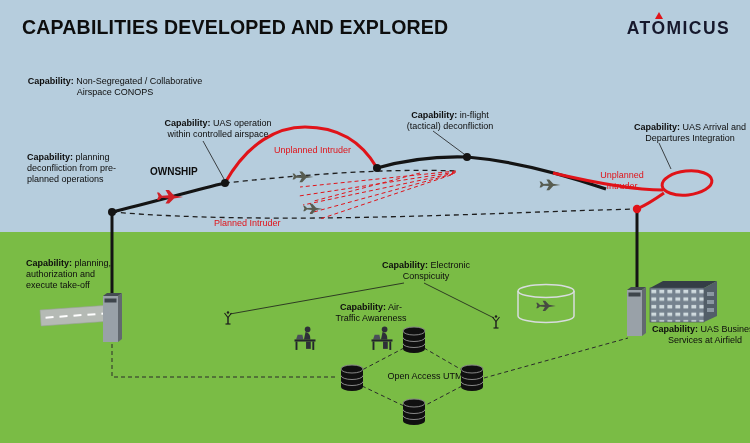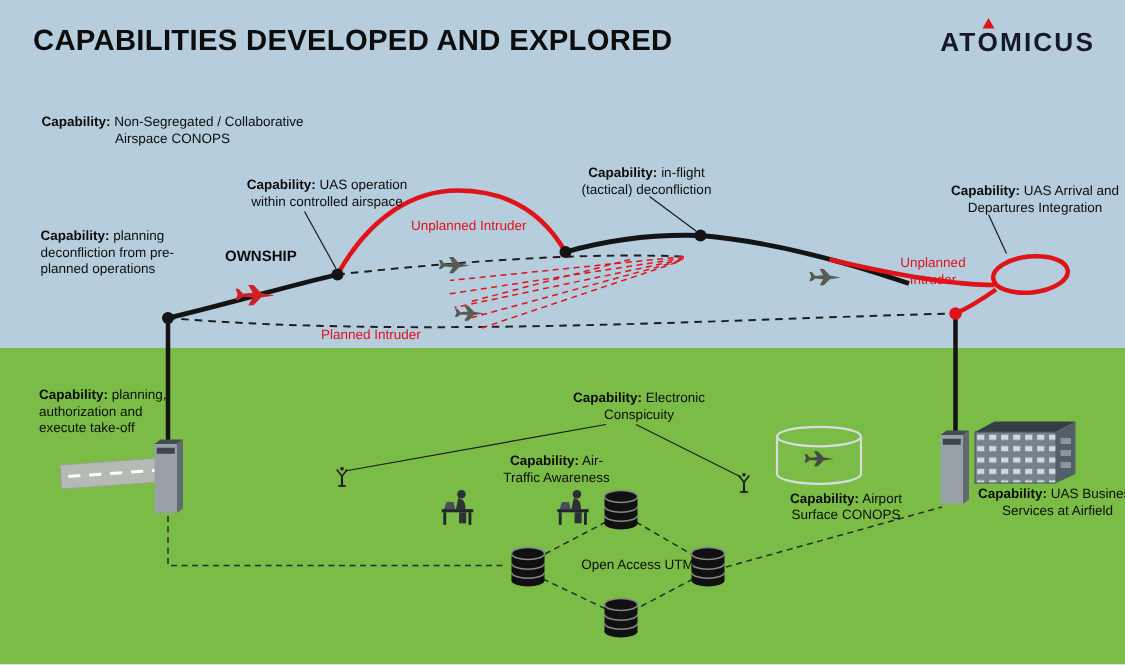--- a/index.html
+++ b/index.html
@@ -173,21 +173,21 @@
   <div class="cap center" style="left:8px;top:76px;width:190px">
     <b>Capability:</b>
     <span>Non-Segregated / Collaborative Airspace CONOPS</span>
   </div>
 
   <div class="cap center" style="left:145px;top:118px;width:122px">
     <b>Capability:</b>
     <span>UAS operation within controlled airspace</span>
   </div>
 
-  <div class="cap center" style="left:366px;top:110px;width:106px">
+  <div class="cap center" style="left:385px;top:110px;width:106px">
     <b>Capability:</b>
     <span>in-flight (tactical) deconfliction</span>
   </div>
 
   <div class="cap center" style="left:615px;top:122px;width:126px">
     <b>Capability:</b>
     <span>UAS Arrival and Departures Integration</span>
   </div>
 
   <div class="cap" style="left:15px;top:152px;width:100px">
@@ -214,22 +214,18 @@
   </div>
 
   <div class="cap center" style="left:322px;top:302px;width:74px">
     <b>Capability:</b>
     <span>Air-Traffic Awareness</span>
   </div>
 
 
   <div class="cap center nowrap" style="left:368px;top:371px;width:90px">Open Access UTM</div>
 
-  <div class="cap center" style="left:506px;top:327px;width:92px">
-    <b>Capability:</b>
-    <span>Airport Surface CONOPS</span>
-  </div>
 
   <div class="cap center" style="left:638px;top:324px;width:110px">
     <b>Capability:</b>
     <span>UAS Business Services at Airfield</span>
   </div>
 </div>
 
 </body></html>

